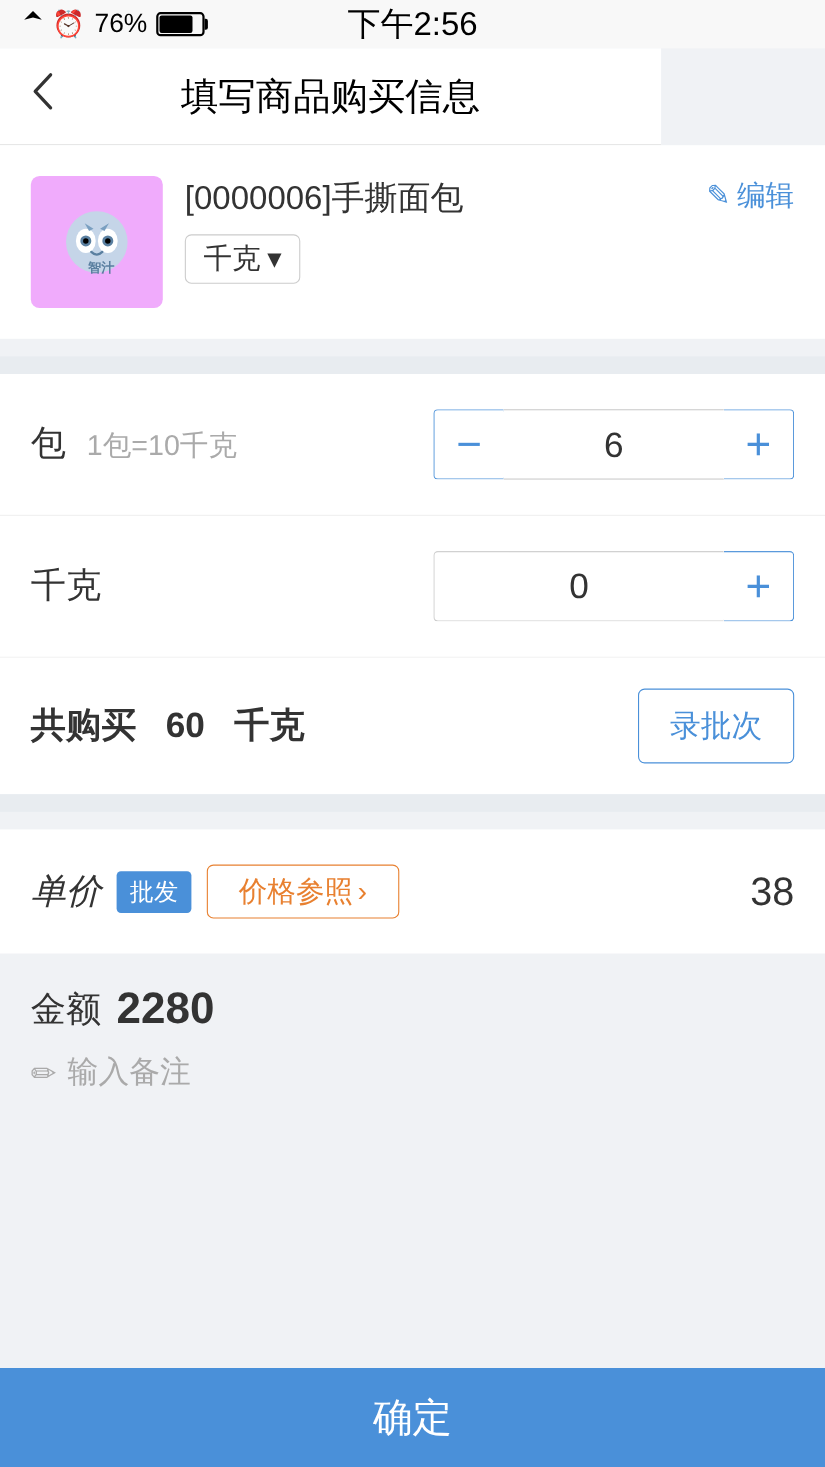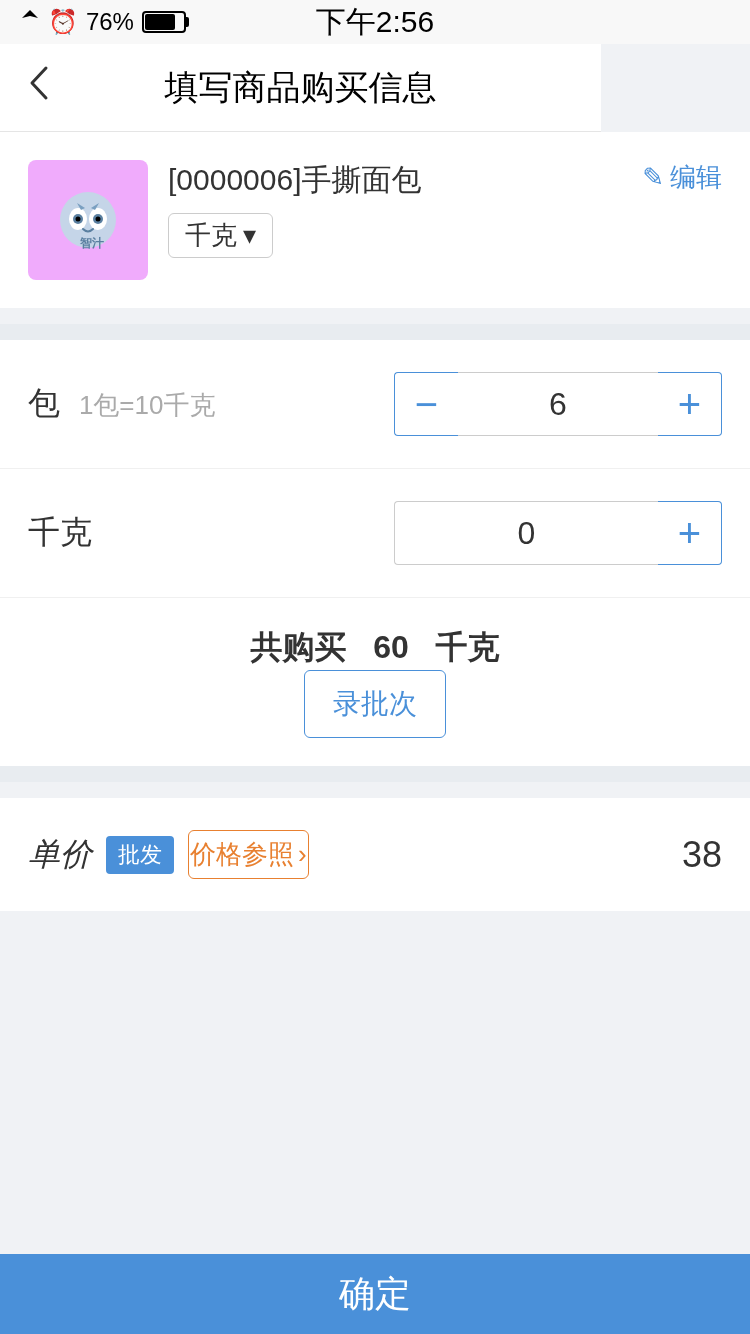--- a/index.html
+++ b/index.html
@@ -240,21 +240,20 @@
     }
 
     
     .total-row {
       display: flex;
       align-items: center;
       justify-content: space-between;
       padding: 28px 28px;
       background: #fff;
       border-bottom: none;
-      flex-direction: column;
     }
     .total-text {
       font-size: 32px;
       color: #333;
     }
     .total-text span {
       font-weight: 600;
     }
     .batch-btn {
       border: 1.5px solid #4a90d9;
@@ -287,21 +286,21 @@
       background: #4a90d9;
       color: #fff;
       font-size: 22px;
       padding: 4px 12px;
       border-radius: 4px;
       margin-right: 14px;
     }
     .price-ref-btn {
       border: 1.5px solid #e88030;
       border-radius: 6px;
-      padding: 6px 1px;
+      padding: 6px 28px;
       font-size: 26px;
       color: #e88030;
       background: #fff;
       cursor: pointer;
       display: flex;
       align-items: center;
       gap: 4px;
     }
     .price-value {
       margin-left: auto;
@@ -350,21 +349,21 @@
       flex: 1;
       min-height: 300px;
     }
 
     
     .confirm-btn {
       position: fixed;
       bottom: 0;
       left: 0;
       width: 750px;
-      height: 80px;
+      height: 90px;
       background: #4a90d9;
       color: #fff;
       font-size: 36px;
       border: none;
       cursor: pointer;
       display: flex;
       align-items: center;
       justify-content: center;
     }
 
@@ -485,20 +484,30 @@
       <span class="price-label">单价</span>
       <span class="price-tag">批发</span>
       <button class="price-ref-btn">
         <span>价格参照</span>
         <span>›</span>
       </button>
       <span class="price-value">38</span>
     </div>
   </div>
 
+  <div class="amount-section">
+    <div class="amount-row">
+      <span class="amount-label">金额</span>
+      <span class="amount-value">2280</span>
+    </div>
+    <div class="remark-row">
+      <span class="pencil-icon">✏</span>
+      <span class="remark-text">输入备注</span>
+    </div>
+  </div>
 
   <div class="empty-space"></div>
 
 </div>
 
 <button class="confirm-btn">
   <span>确定</span>
 </button>
 
 </body></html>

